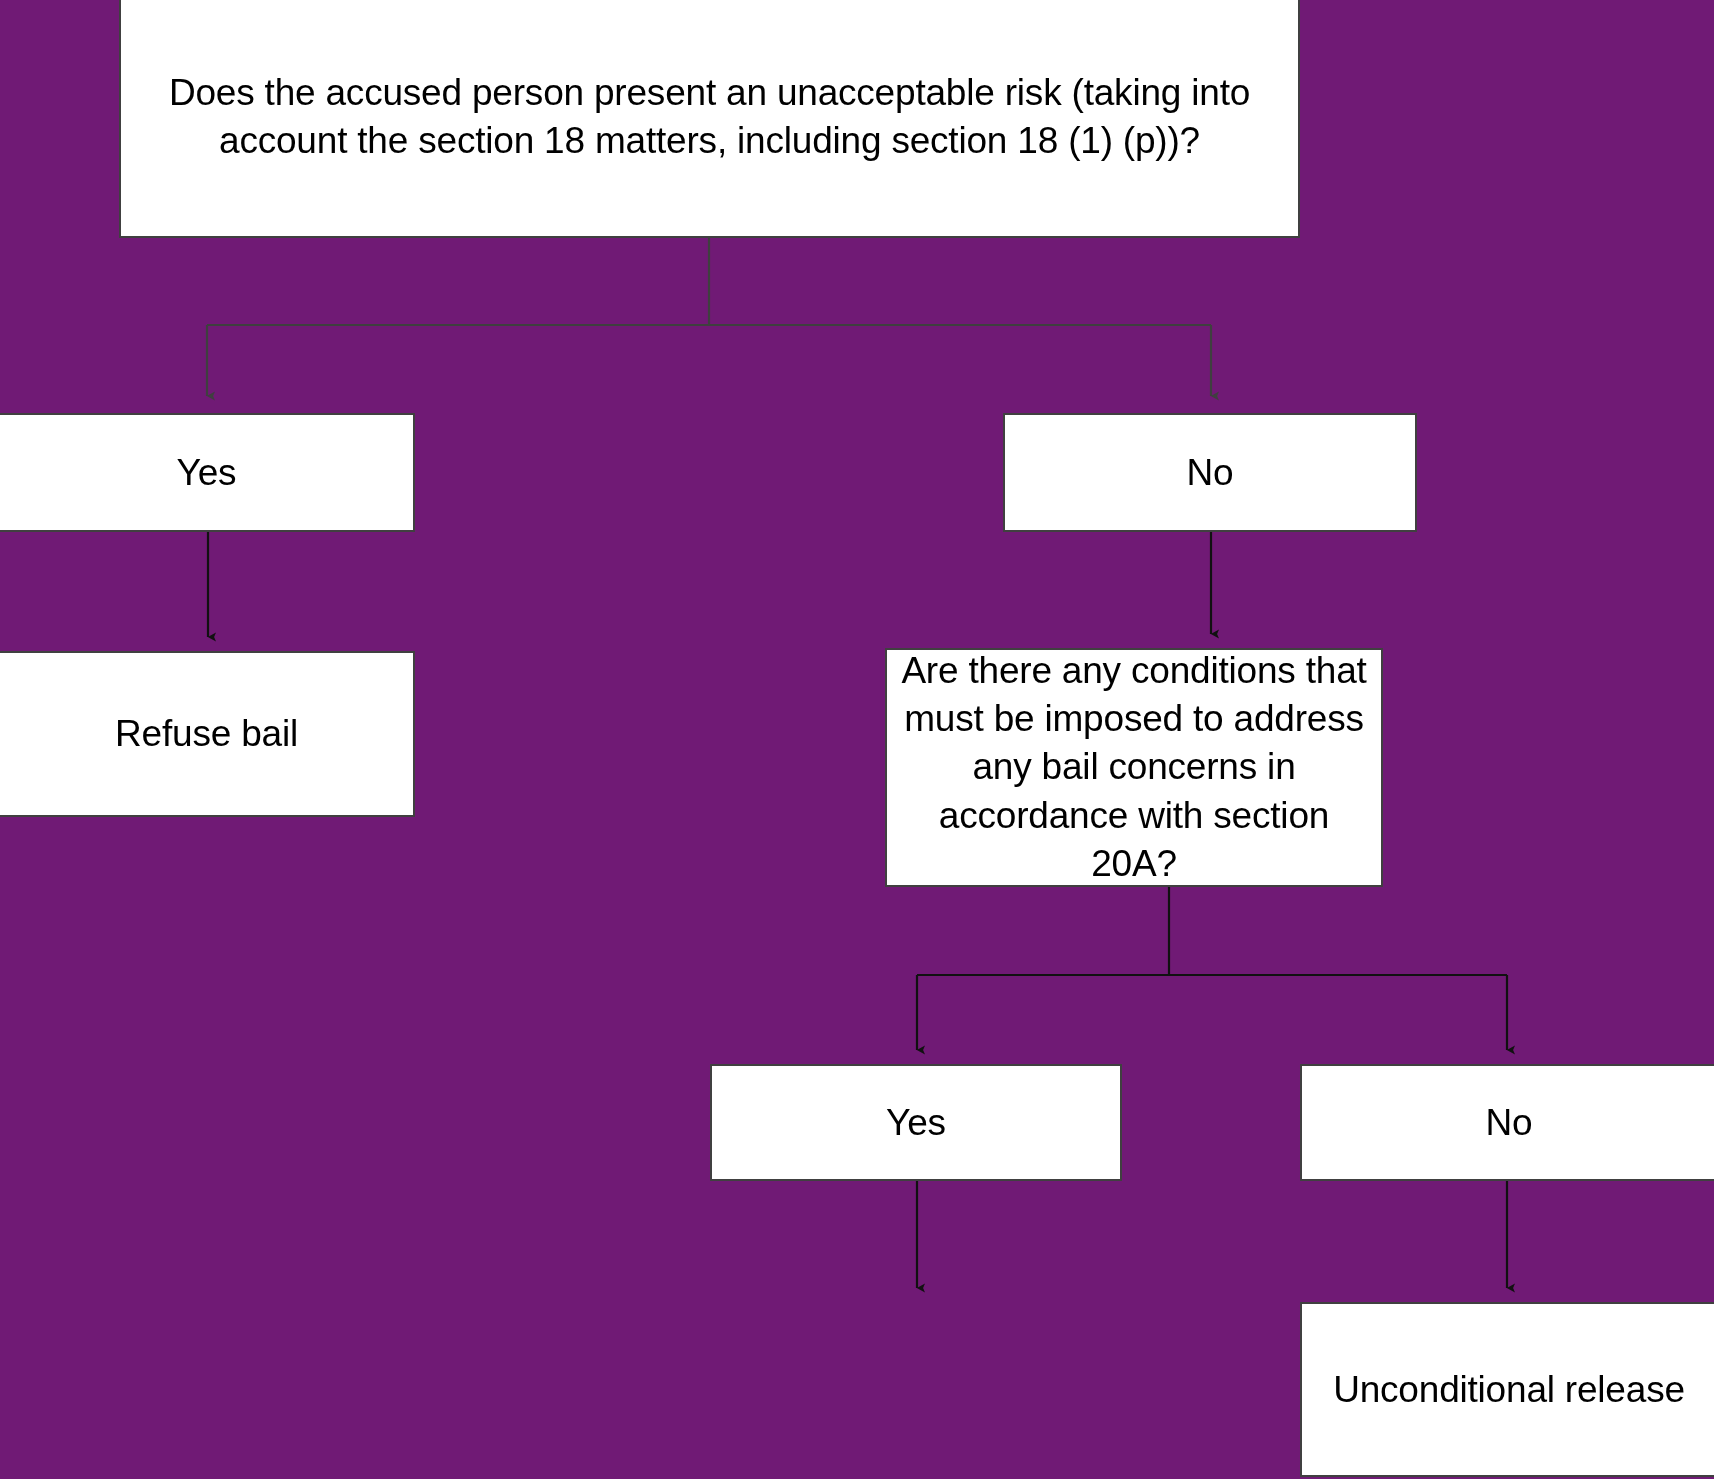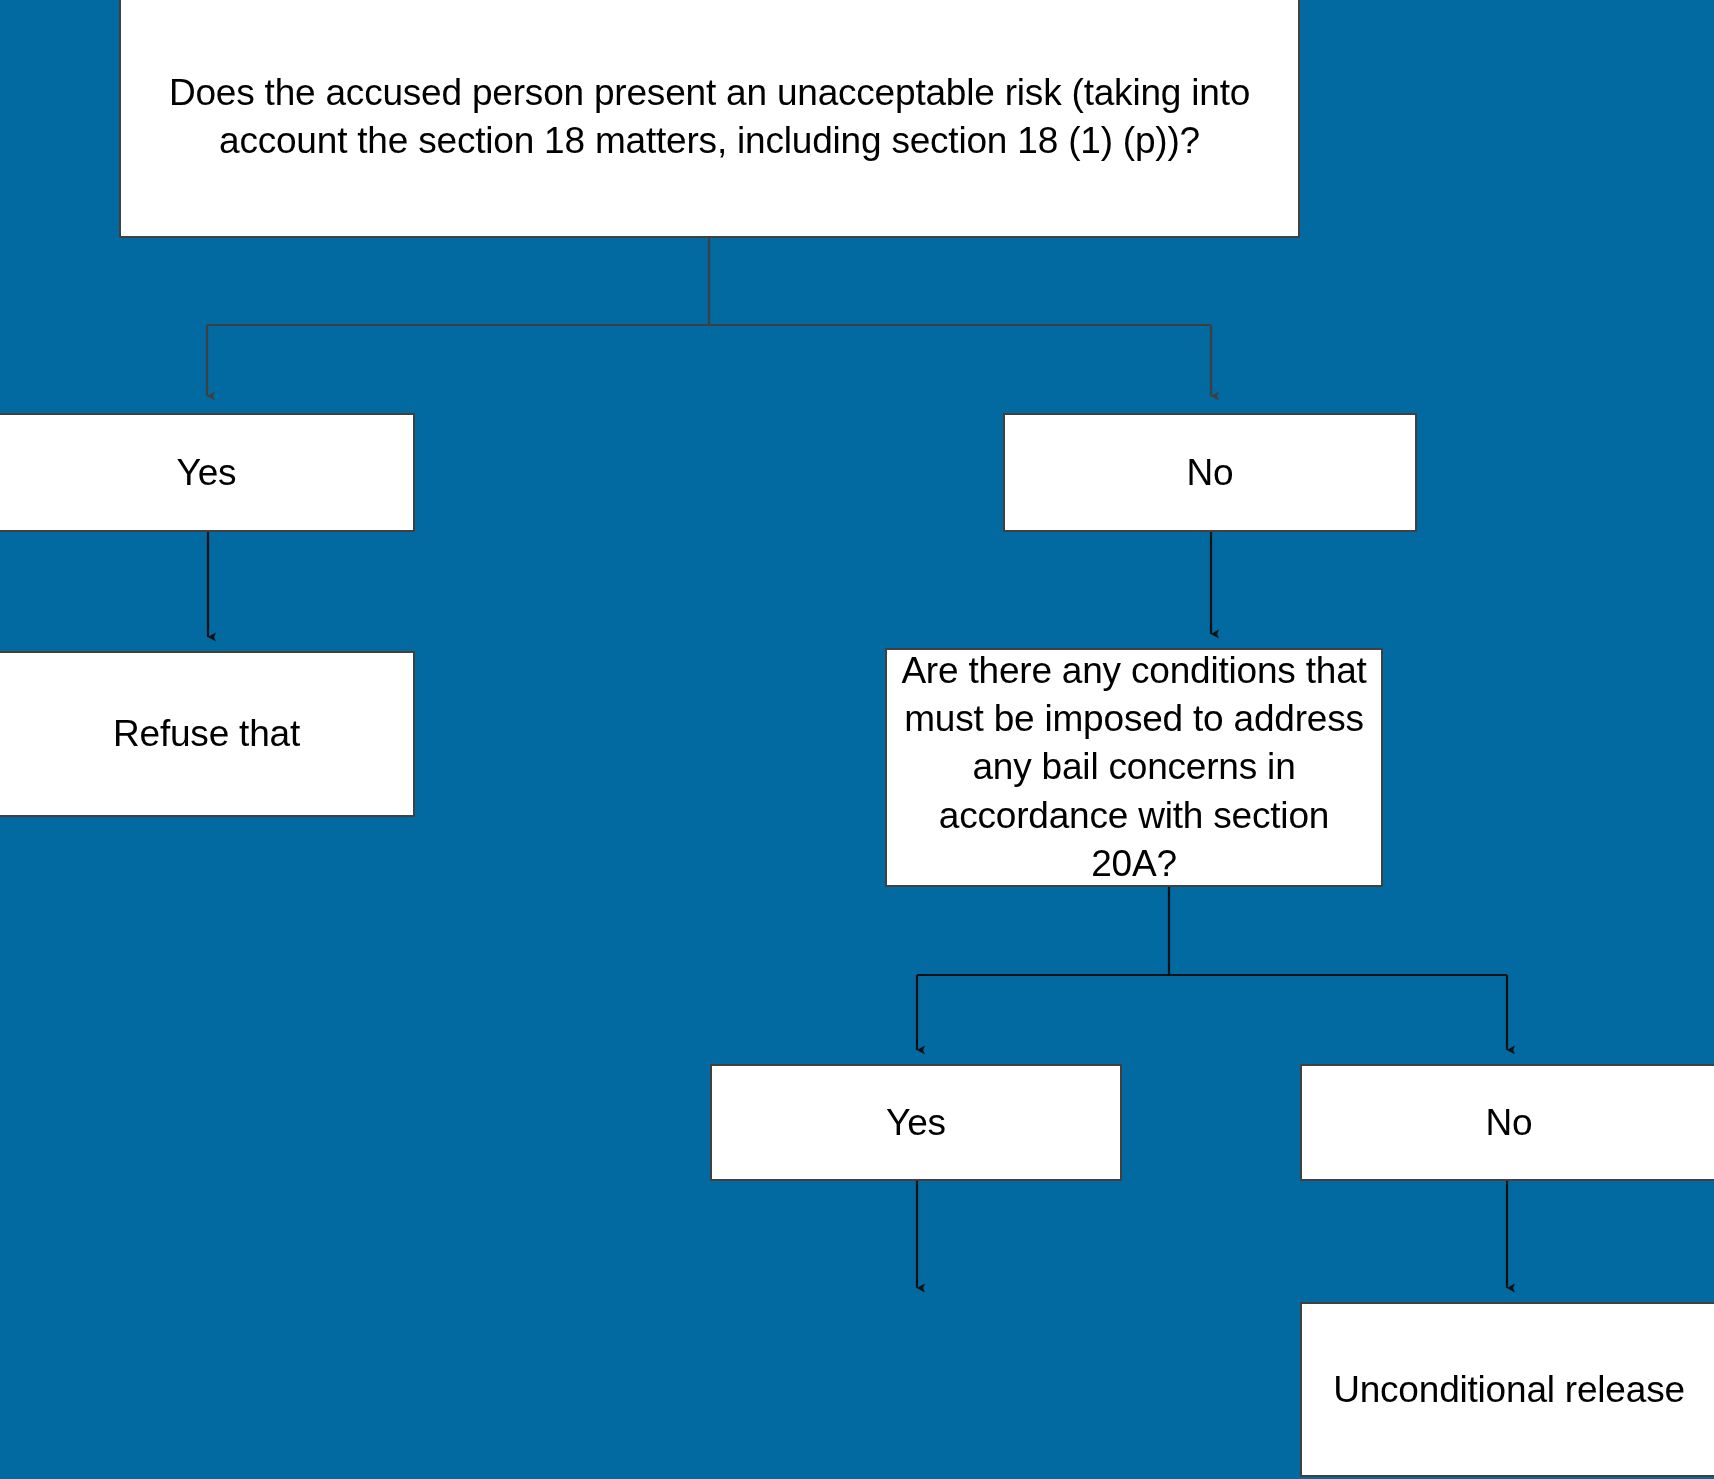--- a/index.html
+++ b/index.html
@@ -4,21 +4,21 @@
 <style>
   html, body {
     margin: 0;
     padding: 0;
     background: #ffffff;
   }
   #canvas {
     position: relative;
     width: 1714px;
     height: 1479px;
-    background: #0369a1;
+    background: #701a75;
     overflow: hidden;
     font-family: "Liberation Sans", sans-serif;
   }
   .node {
     position: absolute;
     box-sizing: border-box;
     border: 2px solid #404040;
     background: #ffffff;
     display: flex;
     align-items: center;
@@ -111,21 +111,21 @@
 
   <div class="node" style="left:-2px; top:413px; width:417px; height:119px;">
     <span class="txt">Yes</span>
   </div>
 
   <div class="node" style="left:1003px; top:413px; width:414px; height:119px;">
     <span class="txt">No</span>
   </div>
 
   <div class="node" style="left:-2px; top:651px; width:417px; height:166px;">
-    <span class="txt">Refuse that</span>
+    <span class="txt">Refuse bail</span>
   </div>
 
   <div class="node wide" style="left:885px; top:648px; width:498px; height:239px;">
     <span class="txt">Are there any conditions that must be imposed to address any bail concerns in accordance with section 20A?</span>
   </div>
 
   <div class="node" style="left:710px; top:1064px; width:412px; height:117px;">
     <span class="txt">Yes</span>
   </div>
 

